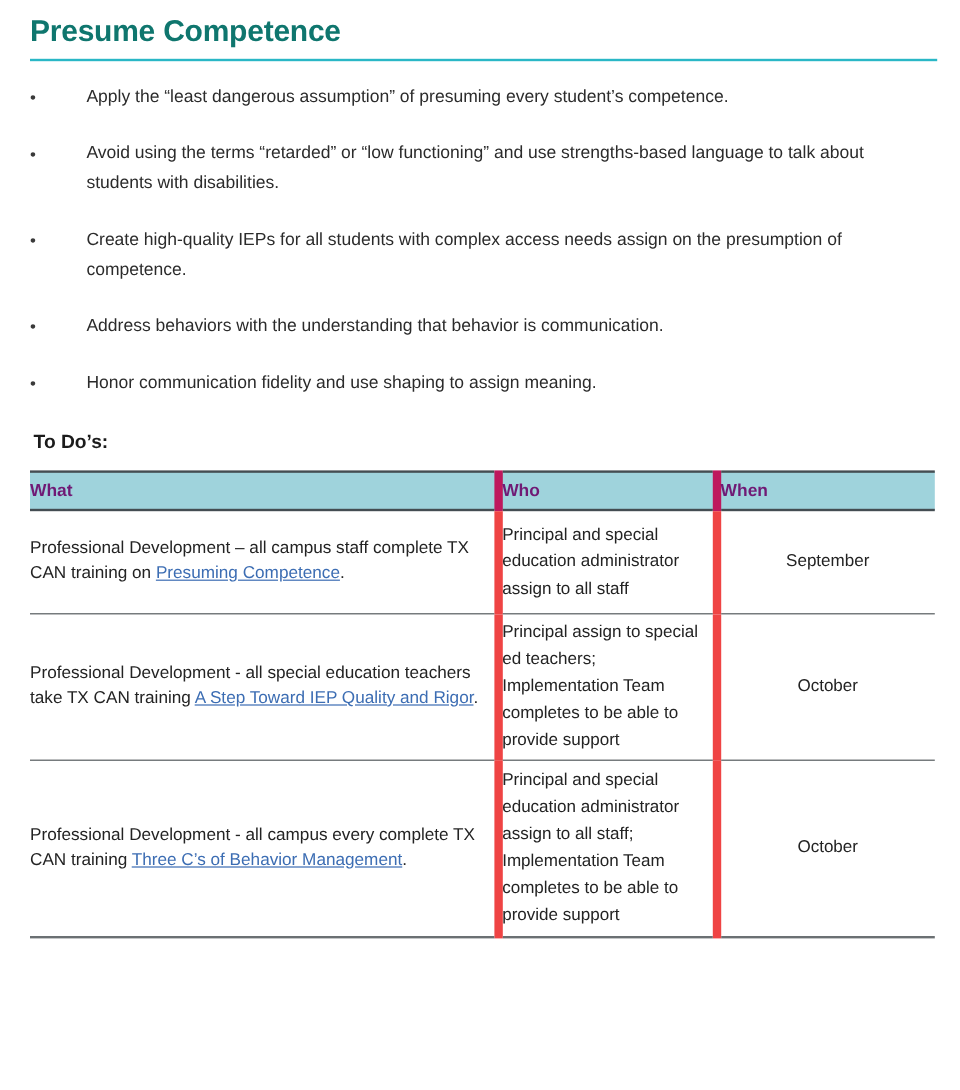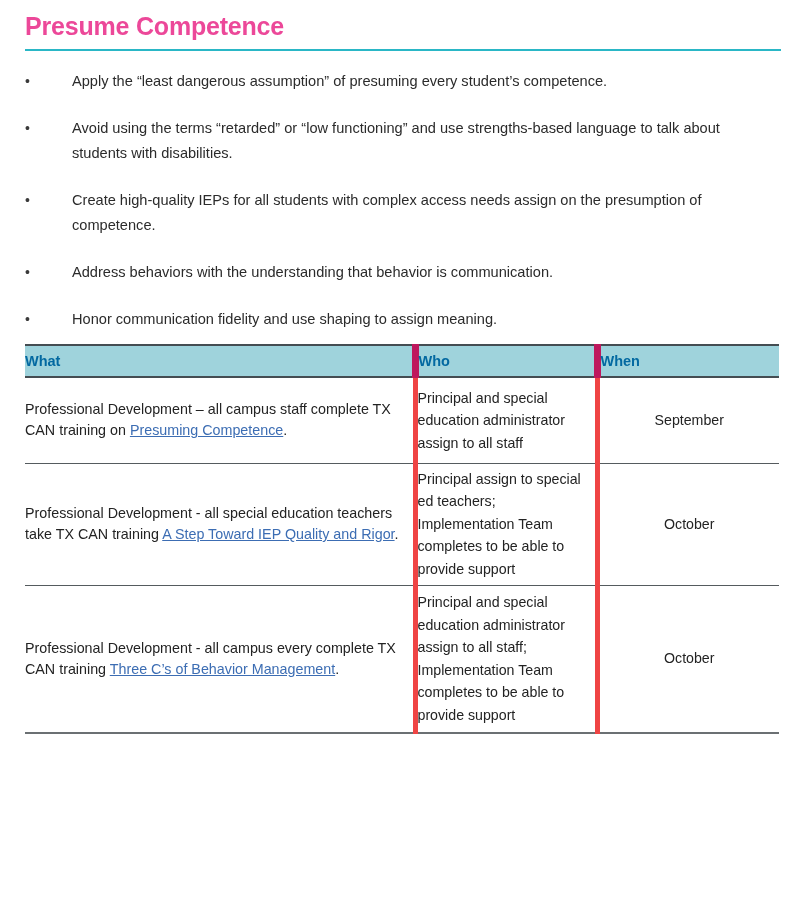--- a/index.html
+++ b/index.html
@@ -19,21 +19,21 @@
     width: 800px;
     height: 908px;
     box-sizing: border-box;
     padding: 0 22px;
   }
   
   .doc-title {
     font-size: 25px;
     font-weight: bold;
     letter-spacing: -0.2px;
-    color: #ec4899;
+    color: #0f766e;
     margin: 0;
     padding: 9px 0 0 3px;
     line-height: 34px;
   }
   .title-rule {
     height: 2px;
     background: #2ab7c6;
     margin: 6px 0 0 3px;
     width: 100%;
   }
@@ -80,21 +80,21 @@
   .todo-table th,
   .todo-table td {
     vertical-align: middle;
     text-align: left;
     padding: 0;
   }
   thead tr th {
     background: #9fd3dc;
     font-size: 14.5px;
     font-weight: bold;
-    color: #0369a1;
+    color: #701a75;
     height: 30px;
     padding: 2px 0 2px 8px;
     border-top: 2px solid #444d52;
     border-bottom: 2px solid #444d52;
   }
   thead tr th.col-who,
   thead tr th.col-when {
     border-left: 7px solid #be185d;
   }
   tbody td {
@@ -102,21 +102,21 @@
     line-height: 21px;
     color: #232323;
     padding: 9px 10px 9px 8px;
     border-bottom: 1.6px solid #555b5e;
   }
   tbody tr:last-child td {
     border-bottom: 2px solid #6b7073;
   }
   tbody td.col-who,
   tbody td.col-when {
-    border-left: 5px solid #ef4444;
+    border-left: 7px solid #ef4444;
     vertical-align: middle;
   }
   tbody td.col-what { vertical-align: middle; }
   td.col-who { font-size: 14.2px; line-height: 22.5px; }
   td.col-when { font-size: 14.2px; text-align: center; }
   a.doc-link {
     color: #3c6db3;
   }
   .cell-text { display: block; margin-left: 16px; }
 </style>
@@ -144,20 +144,21 @@
     <li class="bullet-item">
       <span class="bullet-dot">•</span>
       <span class="cell-text">Address behaviors with the understanding that behavior is communication.</span>
     </li>
     <li class="bullet-item">
       <span class="bullet-dot">•</span>
       <span class="cell-text">Honor communication fidelity and use shaping to assign meaning.</span>
     </li>
   </ul>
 
+  <h2 class="todo-heading">To Do’s:</h2>
 
   <table class="todo-table">
     <colgroup>
       <col style="width:390px">
       <col style="width:182px">
       <col style="width:182px">
     </colgroup>
     <thead>
       <tr>
         <th class="col-what">What</th>

